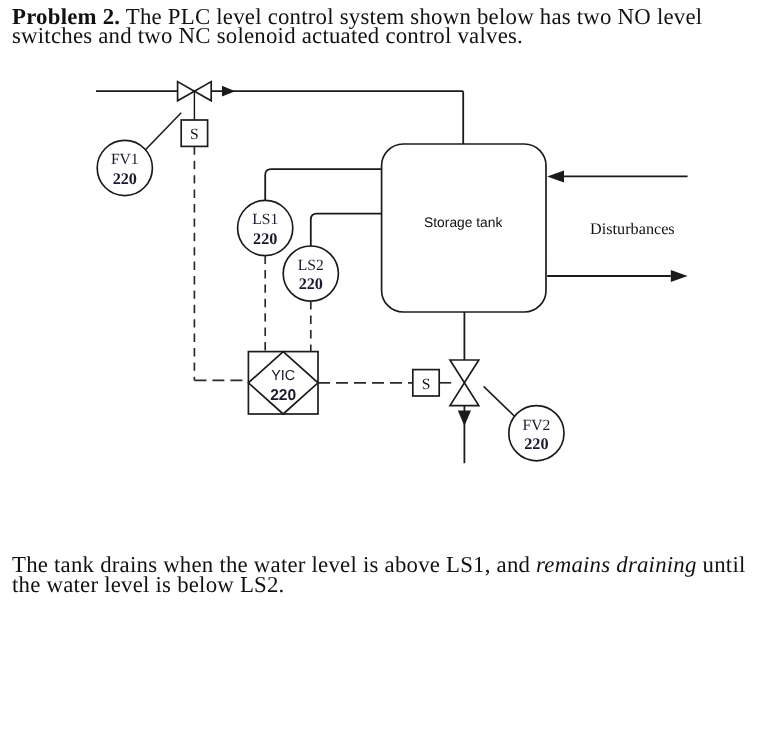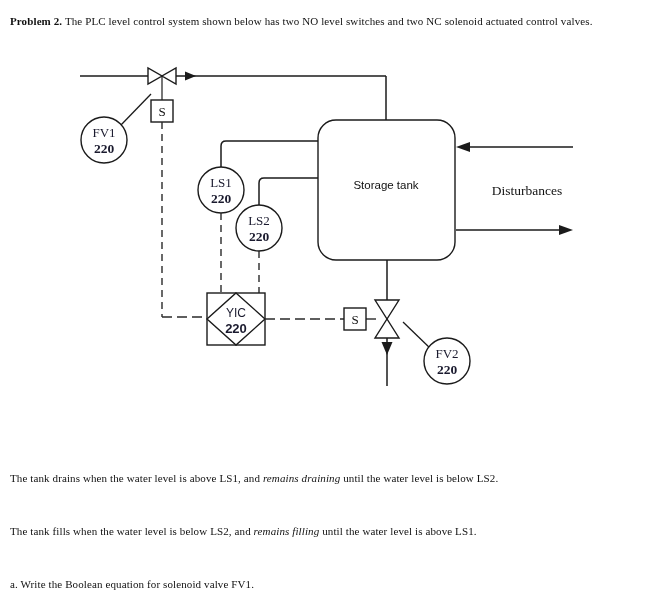--- a/index.html
+++ b/index.html
@@ -5,22 +5,22 @@
   html,body{margin:0;padding:0;background:#ffffff;}
   body{
     width:653px;height:610px;overflow:hidden;position:relative;
     font-family:"Liberation Serif","DejaVu Serif",serif;
     color:#111111;
   }
   .page{position:absolute;left:0;top:0;width:653px;height:610px;}
 
   .para{
     position:absolute;
-    font-size:11px;
-    line-height:28px;
+    font-size:19px;
+    line-height:16px;
     color:#111;
     letter-spacing:0.01em;
   }
   .para b{font-weight:bold;}
   .para i{font-style:italic;}
 
   #p-intro{left:10px;top:7px;width:634px;}
   #p-plc{left:10px;top:411px;width:634px;}
   #p-drain{left:10px;top:464px;width:634px;}
   #p-fill{left:10px;top:517px;width:634px;}
@@ -186,21 +186,15 @@
       <text class="lbl-dist" x="527" y="145">Disturbances</text>
 
     </svg>
   </div>
 
 
   <div class="para" id="p-drain">
     <span>The tank drains when the water level is above LS1, and </span><i>remains draining</i><span> until the water level is below LS2.</span>
   </div>
 
-  <div class="para" id="p-fill">
-    <span>The tank fills when the water level is below LS2, and </span><i>remains filling</i><span> until the water level is above LS1.</span>
-  </div>
-
-  <div class="para" id="p-quest">
-    <span>a.  Write the Boolean equation for solenoid valve FV1.</span>
-  </div>
+
 
 </div>
 
 </body></html>

